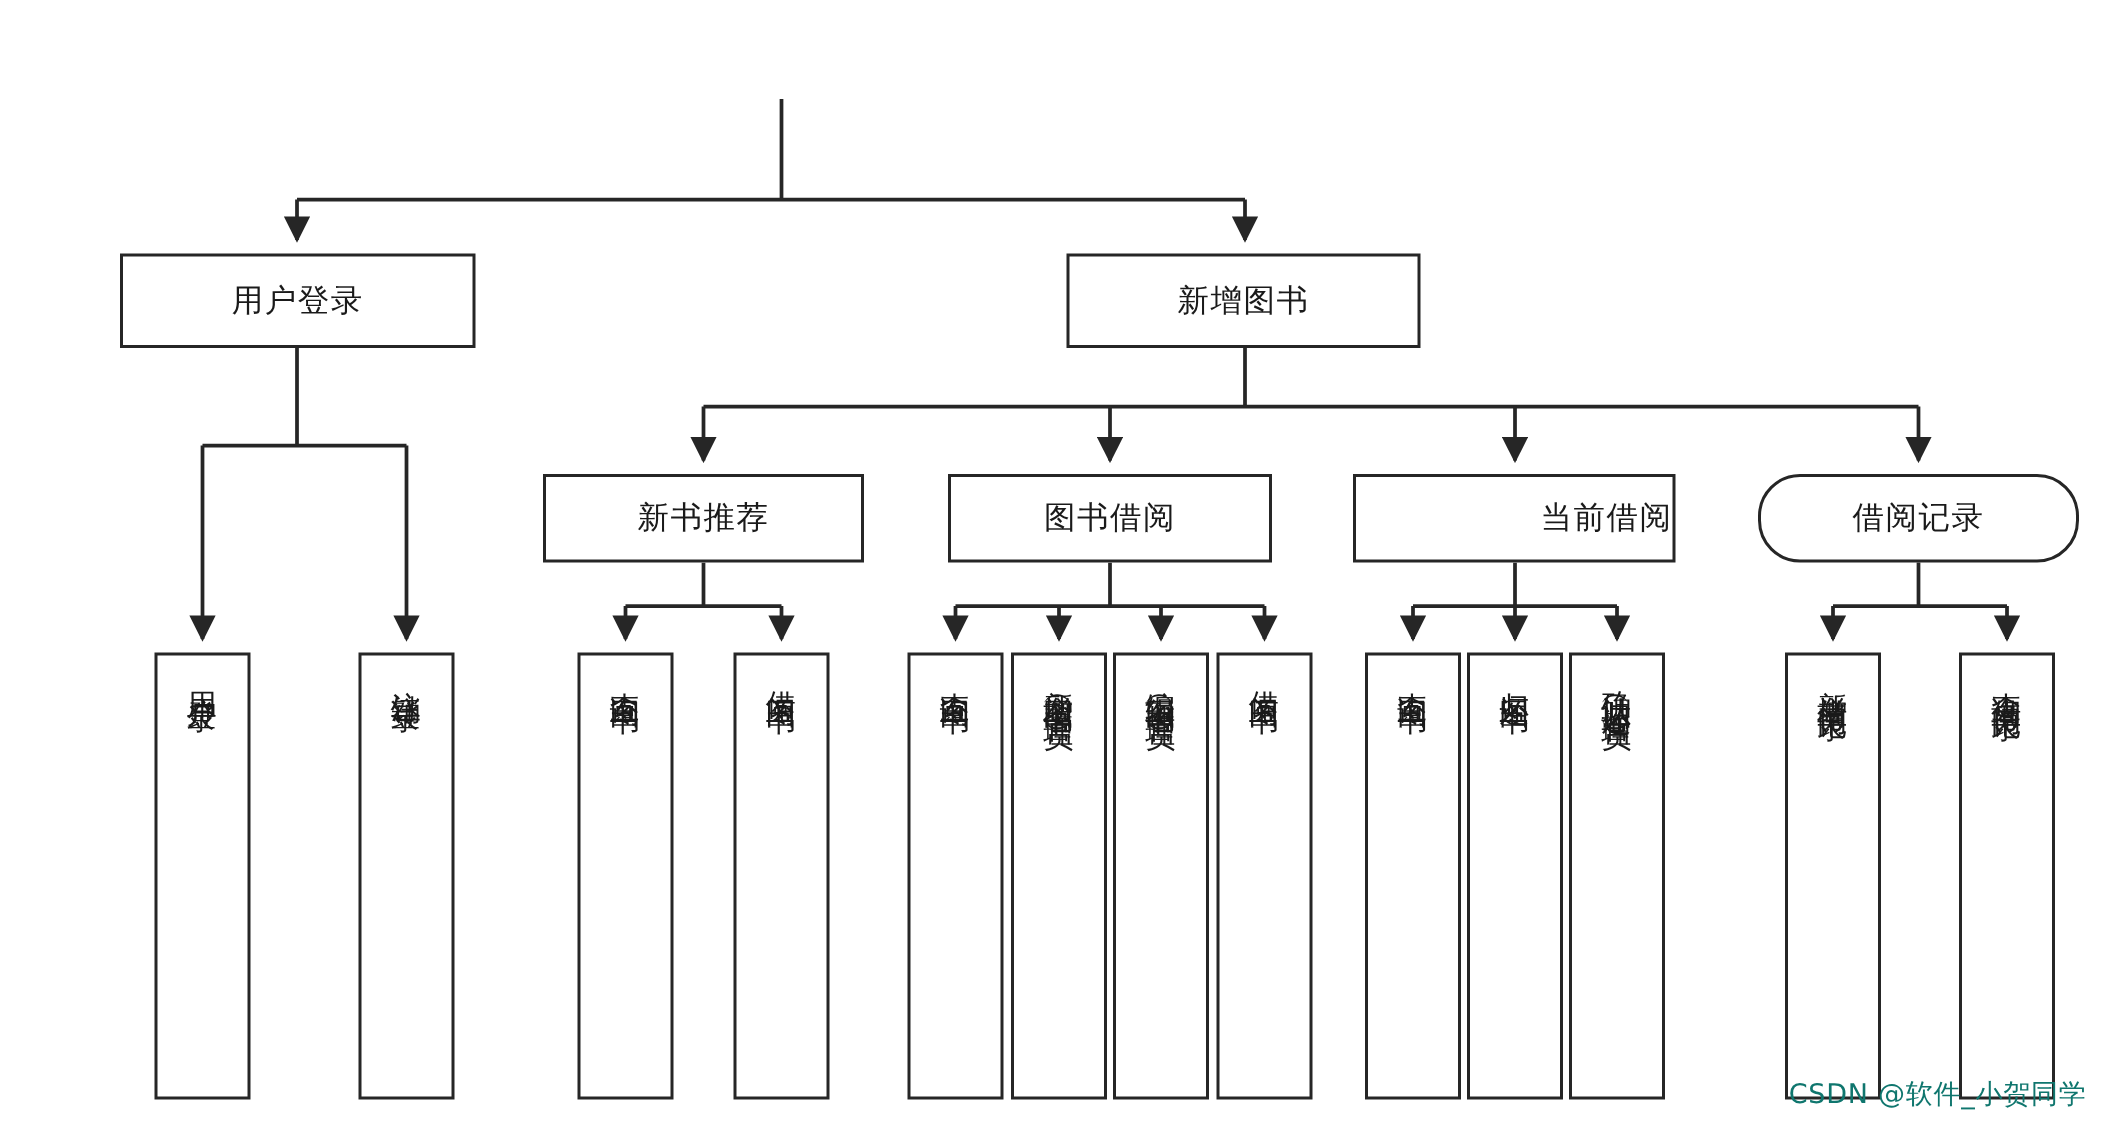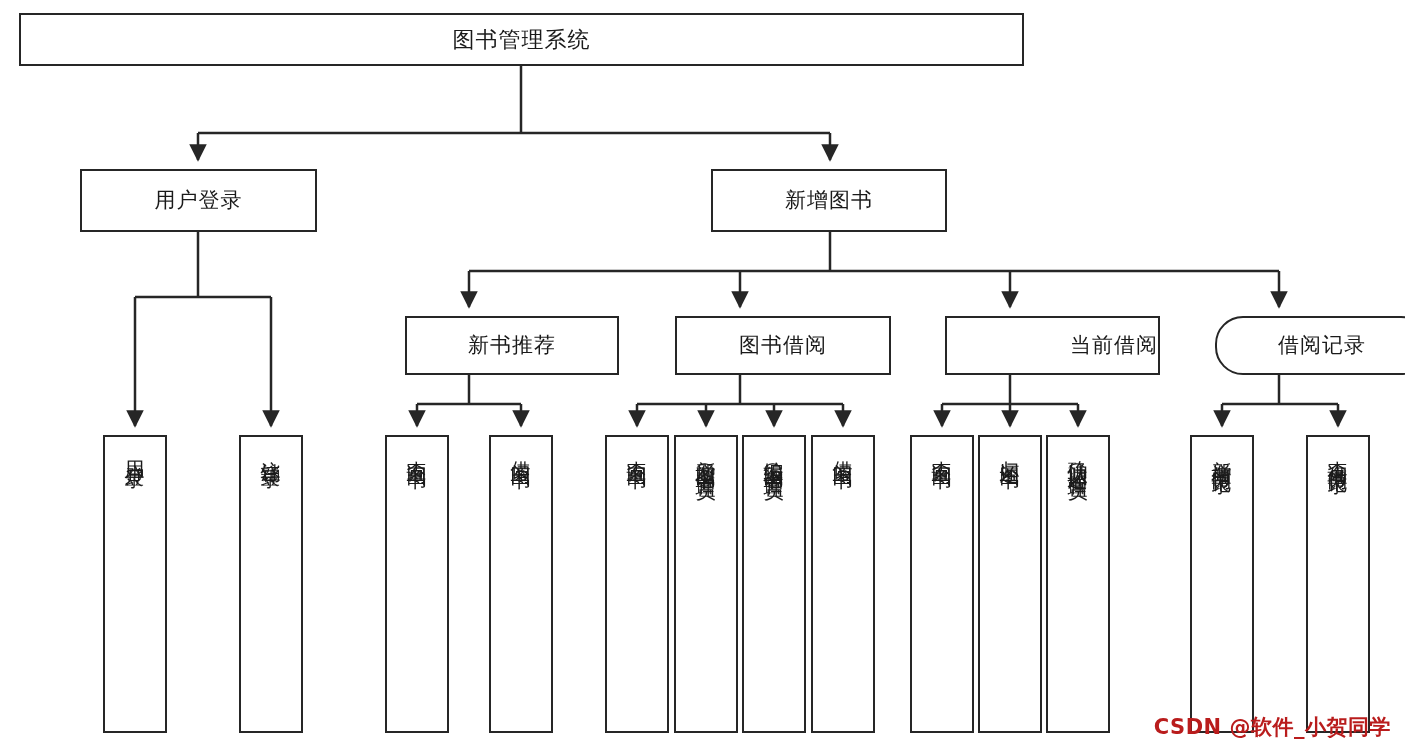--- a/index.html
+++ b/index.html
@@ -29,21 +29,21 @@
     justify-content: center;
     color: #1a1a1a;
     font-size: 21px;
     line-height: 1.25;
     letter-spacing: 1px;
     white-space: nowrap;
     z-index: 3;
   }
   .node.root      { font-size: 22px; }
   .node.level2    { font-size: 21px; }
-  .node.level3    { font-size: 21px; margin-left: 43px; }
+  .node.level3    { font-size: 21px; }
 
   
   .node.leaf {
     align-items: flex-start;
     justify-content: center;
     padding-top: 8px;
     font-size: 20px;
   }
   .leaf .vtext {
     writing-mode: vertical-rl;
@@ -60,27 +60,26 @@
     width: 1405px;
     height: 747px;
     z-index: 1;
     pointer-events: none;
   }
   
   #watermark {
     position: absolute;
     right: 14px;
     bottom: 6px;
-    font-size: 21px;
-    color: #b91c1c;
+    font-size: 18px;
+    color: #0f766e;
     letter-spacing: 0.5px;
     z-index: 5;
     white-space: nowrap;
     font-family: "DejaVu Sans", "Liberation Sans", sans-serif;
-    font-weight: bold;
   }
 </style>
 </head>
 <body>
 
 <div id="diagram-root">
 
   <svg id="wires" viewBox="0 0 1405 747" xmlns="http://www.w3.org/2000/svg">
     <defs>
       <marker id="arrow" viewBox="0 0 10 10" refX="9" refY="5" markerWidth="7" markerHeight="7" orient="auto-start-reverse">
@@ -125,23 +124,20 @@
       <path d="M 1010 404 L 1010 426" marker-end="url(#arrow)"></path>
       <path d="M 1078 404 L 1078 426" marker-end="url(#arrow)"></path>
 
       <path d="M 1279 375 L 1279 404"></path>
       <path d="M 1222 404 L 1338 404"></path>
       <path d="M 1222 404 L 1222 426" marker-end="url(#arrow)"></path>
       <path d="M 1338 404 L 1338 426" marker-end="url(#arrow)"></path>
     </g>
   </svg>
 
-  <div class="node root" style="left:19px; top:13px; width:1005px; height:53px;">
-    <span>图书管理系统</span>
-  </div>
 
   <div class="node level2" style="left:80px; top:169px; width:237px; height:63px;">
     <span>用户登录</span>
   </div>
   <div class="node level2" style="left:711px; top:169px; width:236px; height:63px;">
     <span>新增图书</span>
   </div>
 
   <div class="node level3" style="left:362px; top:316px; width:214px; height:59px;">
     <span>新书推荐</span>

